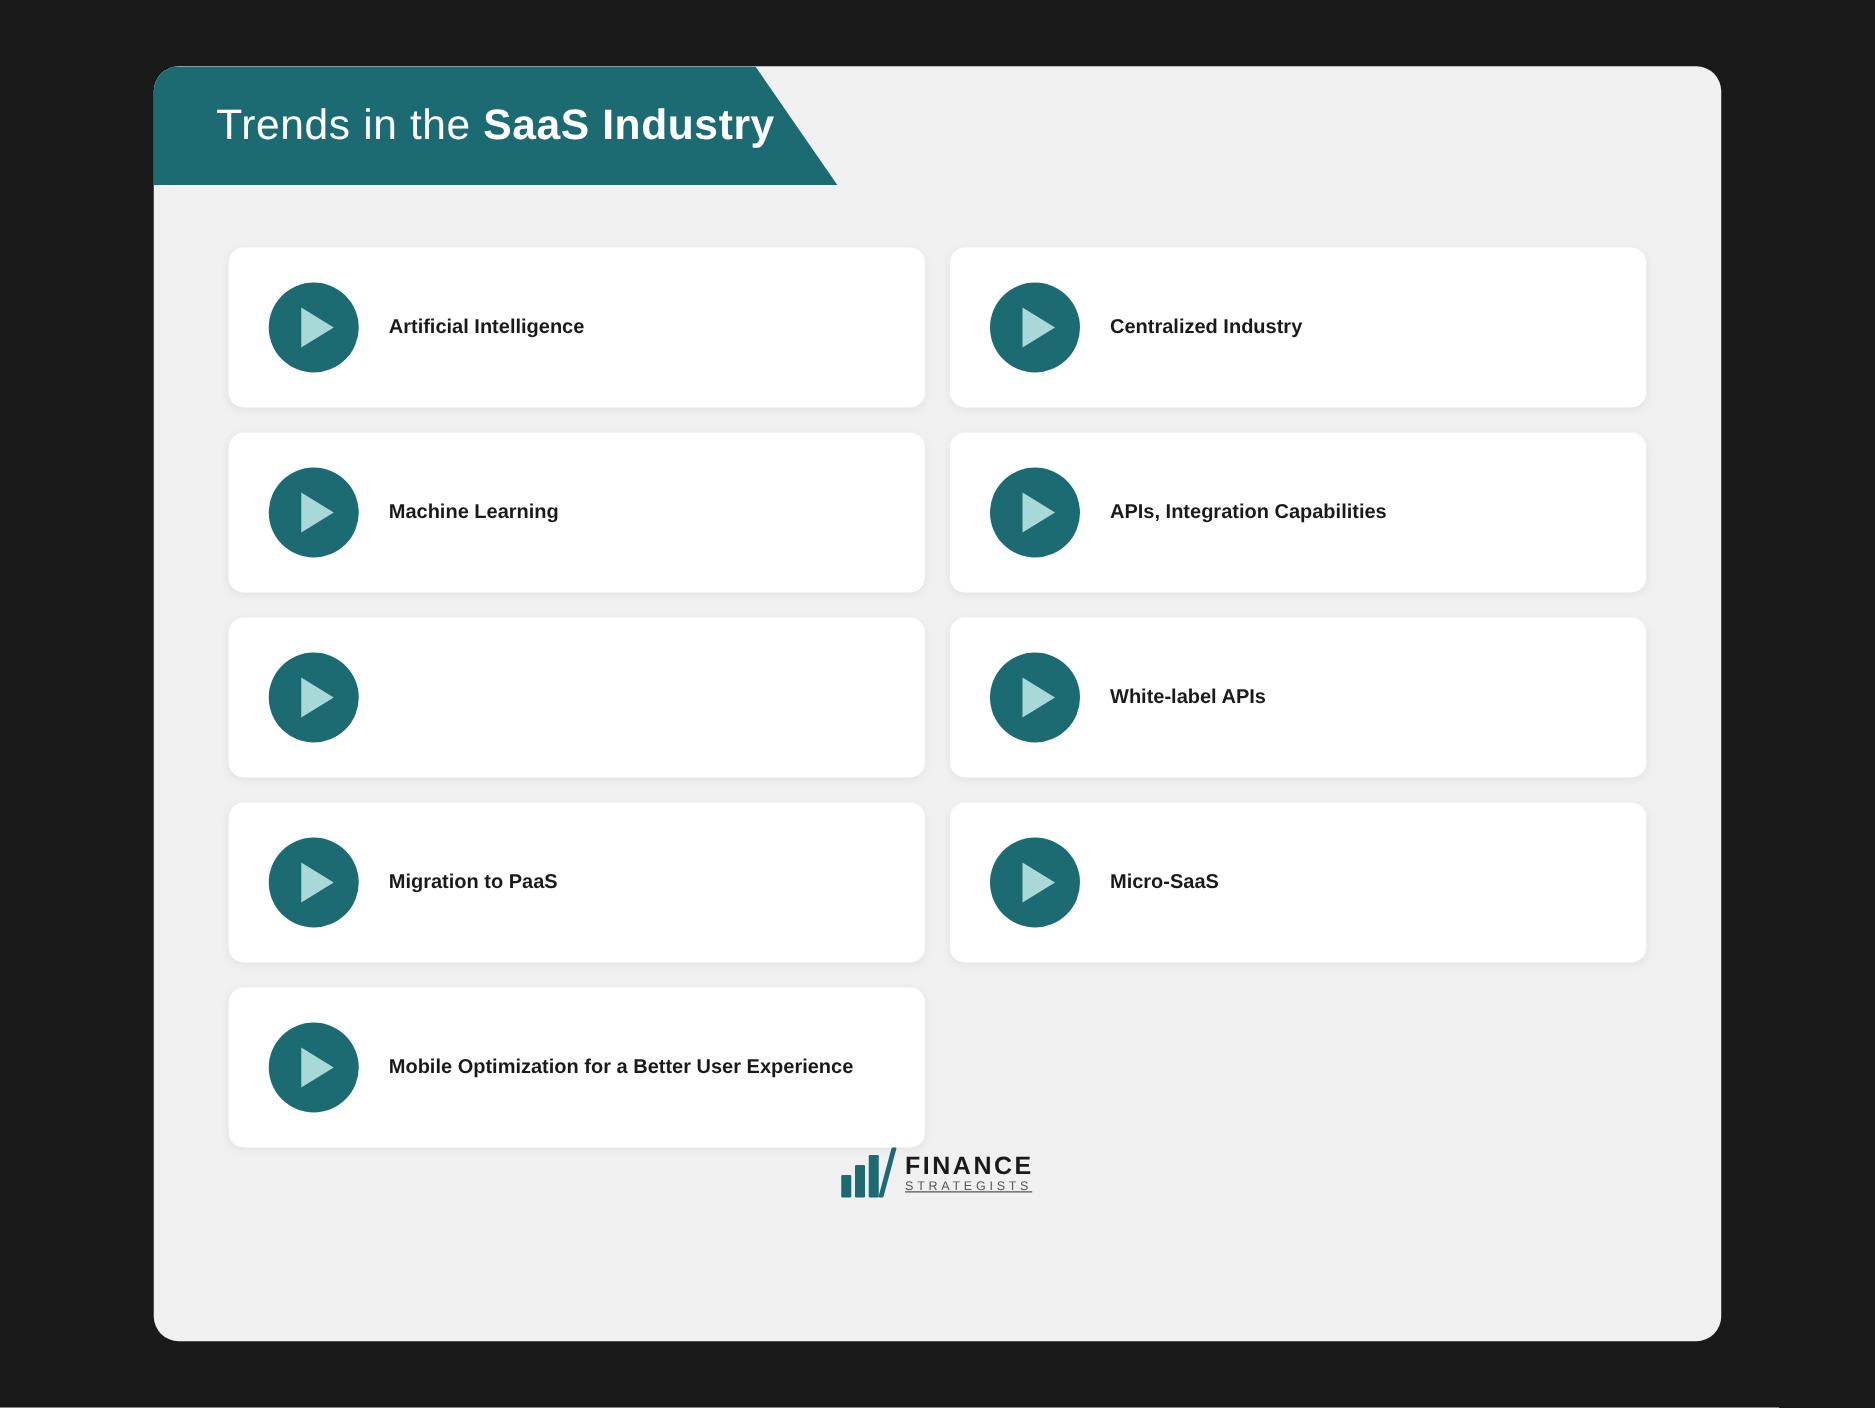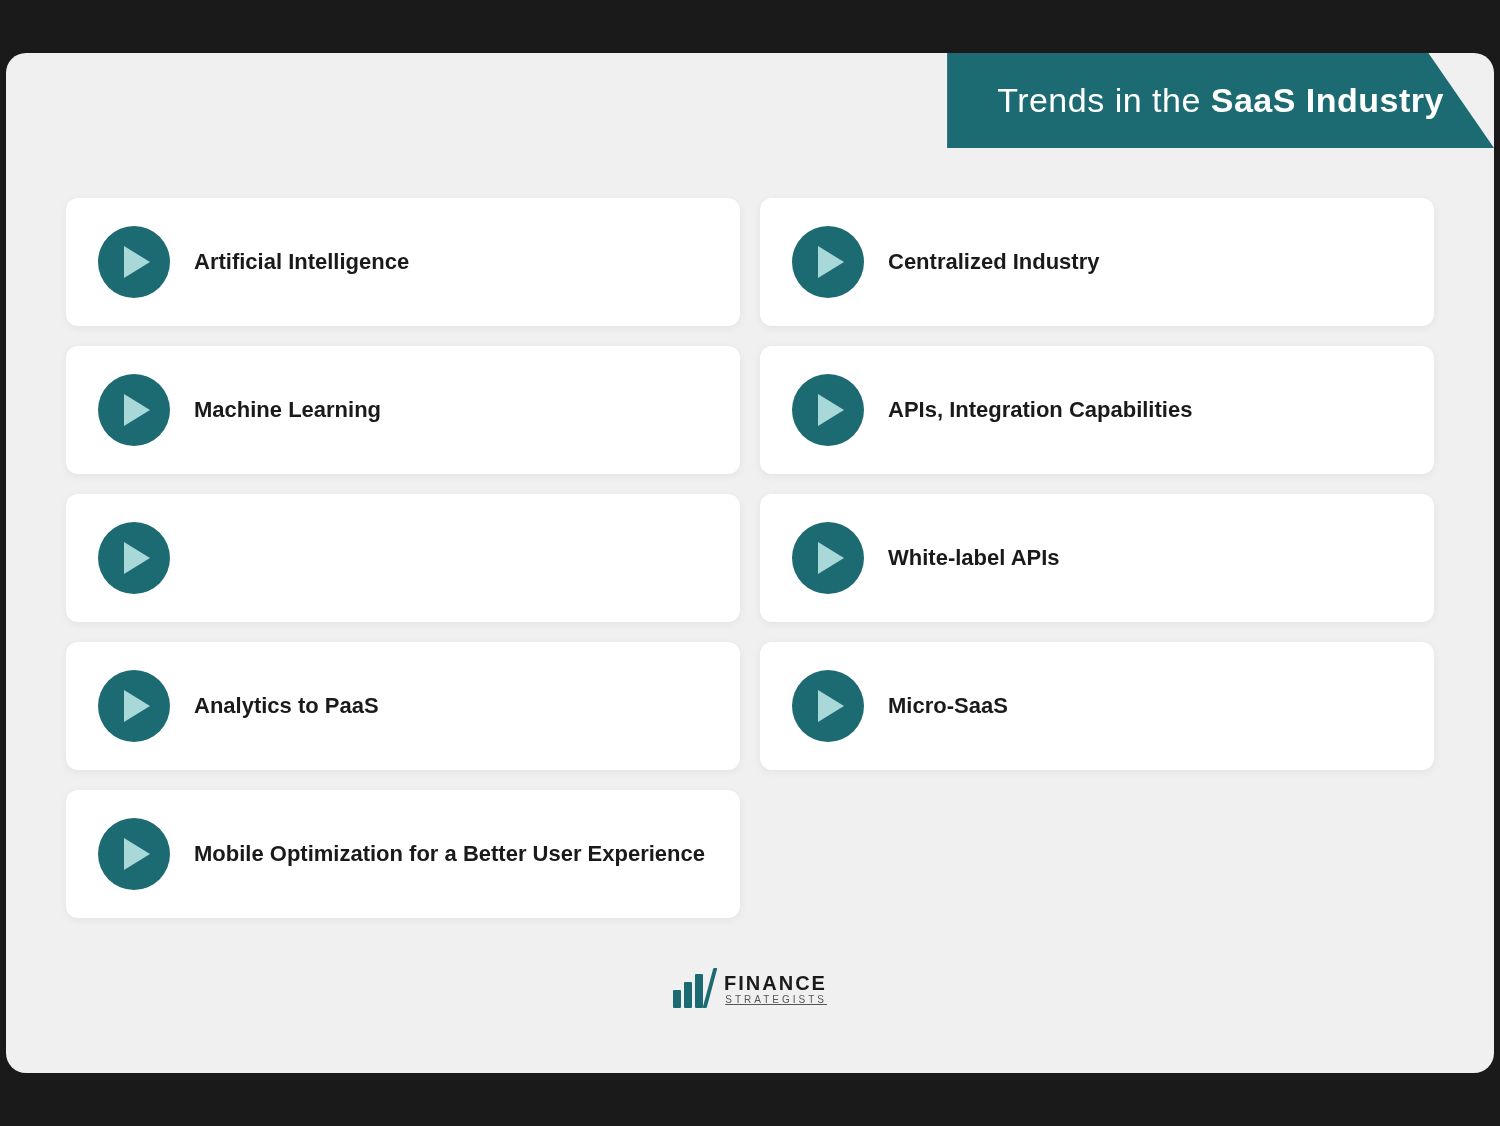--- a/index.html
+++ b/index.html
@@ -9,26 +9,25 @@
       display: flex;
       justify-content: center;
       align-items: center;
       min-height: 100vh;
       font-family: 'Arial', sans-serif;
     }
 
     .card {
       background: #f0f0f0;
       border-radius: 20px;
-      width: 1488px;
+      width: 1254px;
       min-height: 1020px;
       position: relative;
       overflow: hidden;
       padding-bottom: 60px;
-      text-align: right;
     }
 
     
     .header-banner {
       background: #1d6b72;
       position: relative;
       padding: 28px 50px 28px 50px;
       display: inline-block;
       clip-path: polygon(0 0, 88% 0, 100% 100%, 0 100%);
       min-width: 520px;
@@ -79,32 +78,31 @@
     .play-icon {
       width: 0;
       height: 0;
       border-style: solid;
       border-width: 16px 0 16px 26px;
       border-color: transparent transparent transparent #a8d8d8;
       margin-left: 5px;
     }
 
     .item-label {
-      font-size: 22px;
+      font-size: 16px;
       font-weight: 700;
       color: #1a1a1a;
       line-height: 1.3;
     }
 
     
     .footer {
       display: flex;
       justify-content: center;
       align-items: center;
-      margin-top: 50px;
       gap: 12px;
     }
 
     .logo-icon {
       display: flex;
       align-items: flex-end;
       gap: 3px;
       height: 40px;
     }
 
@@ -180,21 +178,21 @@
       <div class="item-card">
       <div class="icon-circle">
         <div class="play-icon"></div>
       </div>
       <span class="item-label">White-label APIs</span>
     </div>
       <div class="item-card">
       <div class="icon-circle">
         <div class="play-icon"></div>
       </div>
-      <span class="item-label">Analytics to PaaS</span>
+      <span class="item-label">Migration to PaaS</span>
     </div>
       <div class="item-card">
       <div class="icon-circle">
         <div class="play-icon"></div>
       </div>
       <span class="item-label">Micro-SaaS</span>
     </div>
       <div class="item-card">
       <div class="icon-circle">
         <div class="play-icon"></div>

